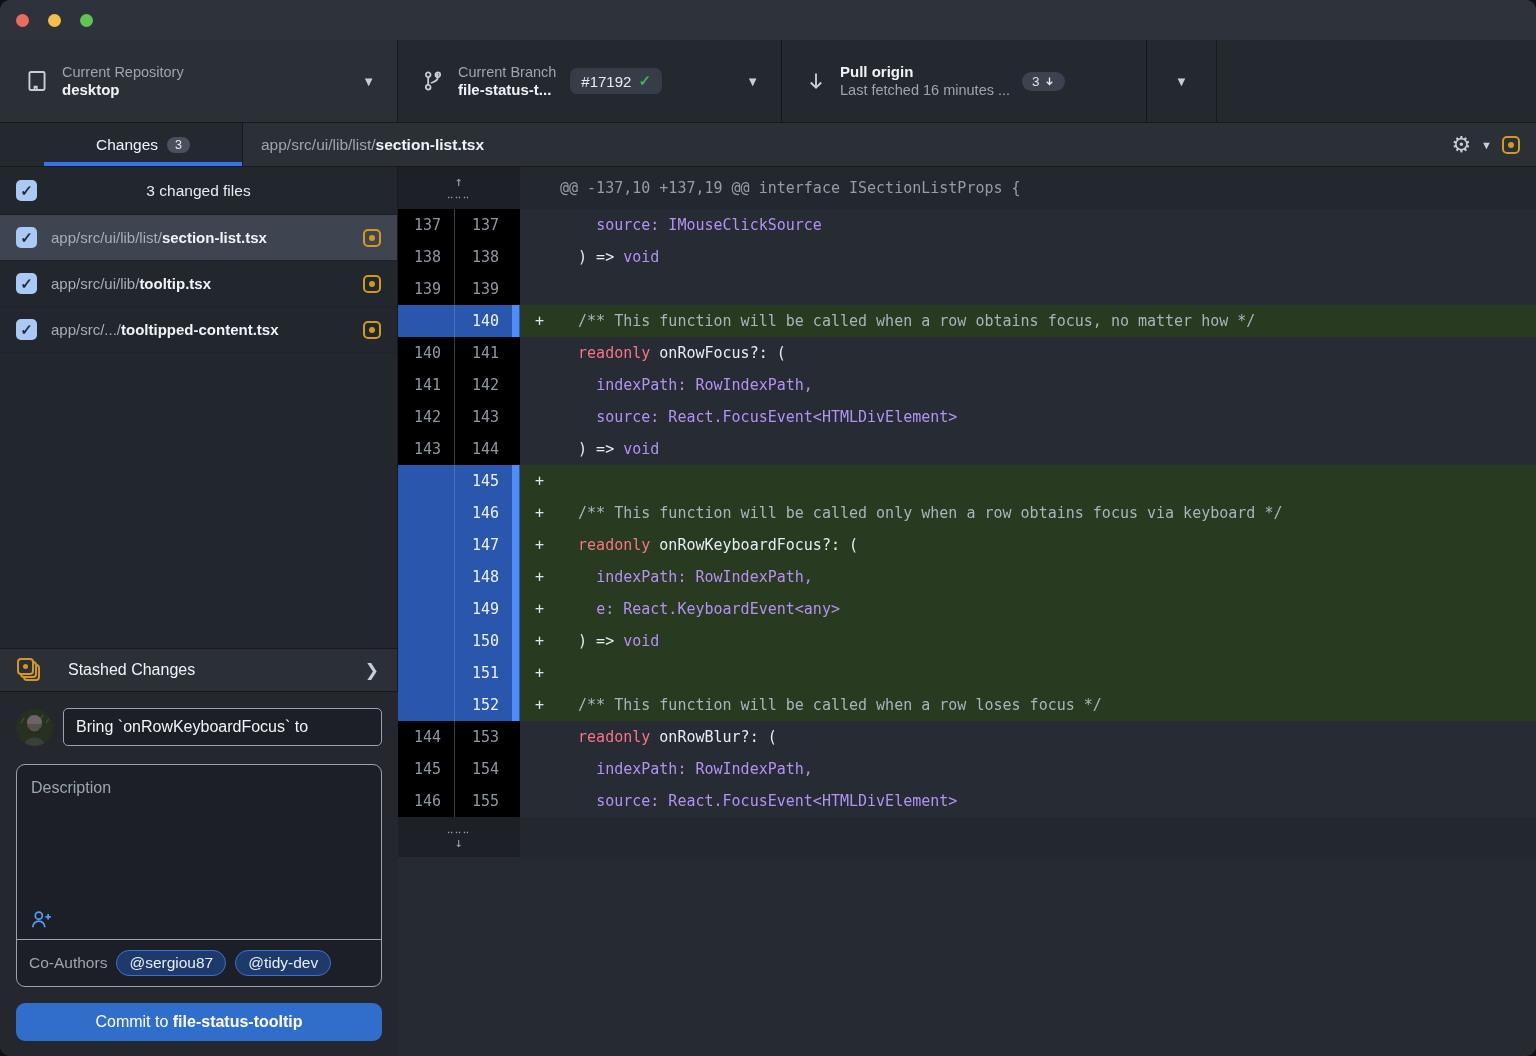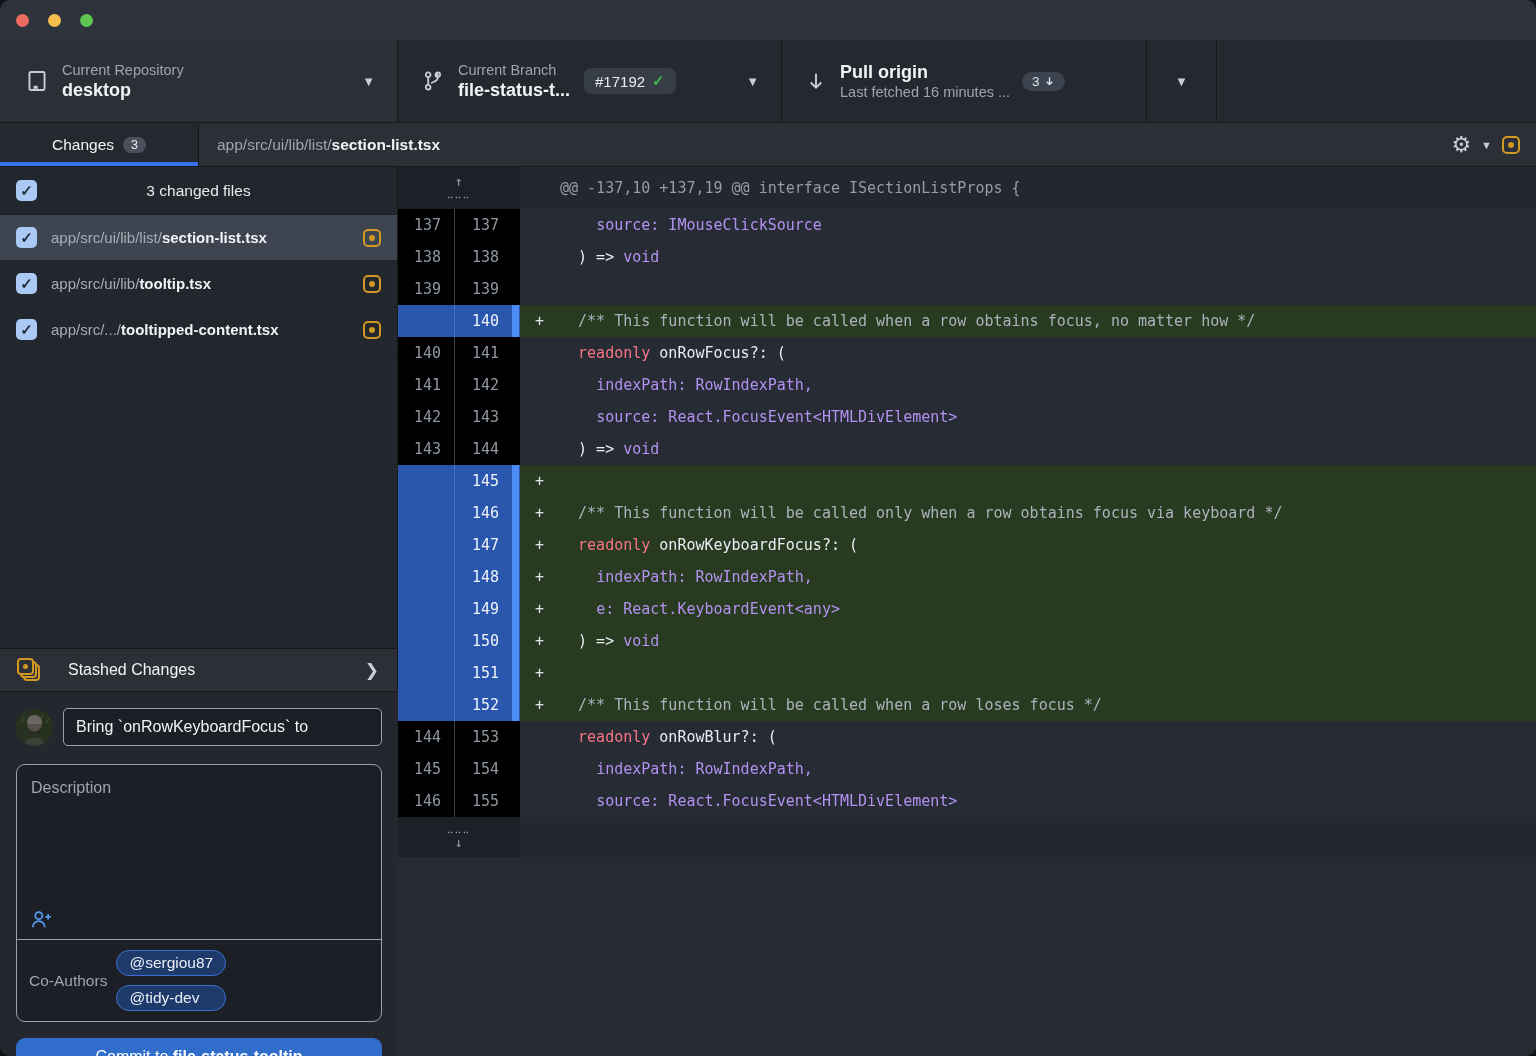--- a/index.html
+++ b/index.html
@@ -20,30 +20,30 @@
   .toolbar { position:absolute; left:0; top:40px; width:1536px; height:83px; background:#24282f; border-bottom:1px solid #17191d; display:flex; }
   .tb-section { height:100%; display:flex; align-items:center; border-right:1px solid #17191d; position:relative; cursor:pointer; }
   .tb-repo { width:398px; background:#2b2f36; padding-left:26px; }
   .tb-branch { width:384px; padding-left:24px; }
   .tb-pull { width:365px; padding-left:24px; }
   .tb-dd { width:70px; justify-content:center; }
   .tb-rest { flex:1; border-right:none; }
   .tb-icon { color:#c7ced6; flex:0 0 auto; }
   .tb-text { margin-left:14px; line-height:1.25; min-width:0; }
   .tb-label { font-size:14.5px; color:#9da5ae; }
-  .tb-value { font-size:18px; font-weight:bold; color:#f0f3f7; white-space:nowrap; }
+  .tb-value { font-size:15px; font-weight:bold; color:#f0f3f7; white-space:nowrap; }
   .tb-sub { font-size:14.5px; color:#9da5ae; white-space:nowrap; }
   .caret { color:#c7ced6; font-size:13px; margin-left:auto; margin-right:22px; }
   .caret-only { margin:0; }
   .badge-pill { display:inline-flex; align-items:center; gap:7px; background:#363d47; border-radius:7px; padding:4px 11px; font-size:15px; color:#e8ecf1; margin-left:14px; }
   .badge-check { color:#3fb950; font-size:15px; font-weight:bold; }
   .count-pill { display:inline-flex; align-items:center; gap:4px; background:#3c434e; border-radius:12px; padding:2px 10px; font-size:13.5px; color:#dfe5ec; margin-left:12px; }
   
   .tabrow { position:absolute; left:0; top:123px; width:1536px; height:44px; display:flex; border-bottom:1px solid #17191d; background:#24282f; }
-  .tab { width:199px; display:flex; align-items:center; justify-content:center; gap:9px; font-size:15.5px; color:#aeb6bf; position:relative; border-right:1px solid #17191d; cursor:pointer; }
+  .tab { width:199px; display:flex; align-items:center; justify-content:center; gap:9px; font-size:15.5px; color:#aeb6bf; position:relative; border-right:1px solid #17191d; cursor:pointer;margin-left:44px; }
   .tab.active { color:#f0f3f7; }
   .tab.active::after { content:""; position:absolute; left:0; right:0; bottom:0; height:4px; background:#3573e6; }
   .tab-count { background:#4a515c; color:#e8ecf1; border-radius:10px; font-size:12.5px; padding:1px 8px; }
   .diff-fileheader { flex:1; background:#2b2f36; display:flex; align-items:center; padding:0 16px 0 18px; font-size:15.5px; }
   .dfh-dir { color:#9da5ae; }
   .dfh-file { color:#f0f3f7; font-weight:bold; }
   .dfh-right { margin-left:auto; display:flex; align-items:center; gap:10px; }
   .gear { color:#c7ced6; font-size:22px; line-height:1; cursor:pointer; }
   .mini-caret { color:#c7ced6; font-size:11px; cursor:pointer; }
   .mod-icon { width:18px; height:18px; border:2px solid #d29922; border-radius:5px; position:relative; flex:0 0 auto; }
@@ -252,21 +252,21 @@
           <span class="person-add">
             <svg width="22" height="20" viewBox="0 0 20 18" fill="none" stroke="currentColor" stroke-width="1.6">
               <circle cx="8" cy="6" r="3.2"></circle>
               <path d="M2.5 16.5 a5.5 5.5 0 0 1 11 0"></path>
               <path d="M16.5 4.5 v5 M14 7 h5"></path>
             </svg>
           </span>
         </div>
         <div class="coauthor-row">
           <span class="coauthor-label">Co-Authors</span>
-          <span id="coauthor-pills" style="display:flex;gap:9px;flex-direction:column;">
+          <span id="coauthor-pills" style="display:flex;gap:9px;">
               <span class="coauthor-pill">@sergiou87</span>
               <span class="coauthor-pill">@tidy-dev</span>
             </span>
         </div>
       </div>
       <button class="commit-btn">
         <span>Commit to </span><b>file-status-tooltip</b>
       </button>
     </div>
   </div>

